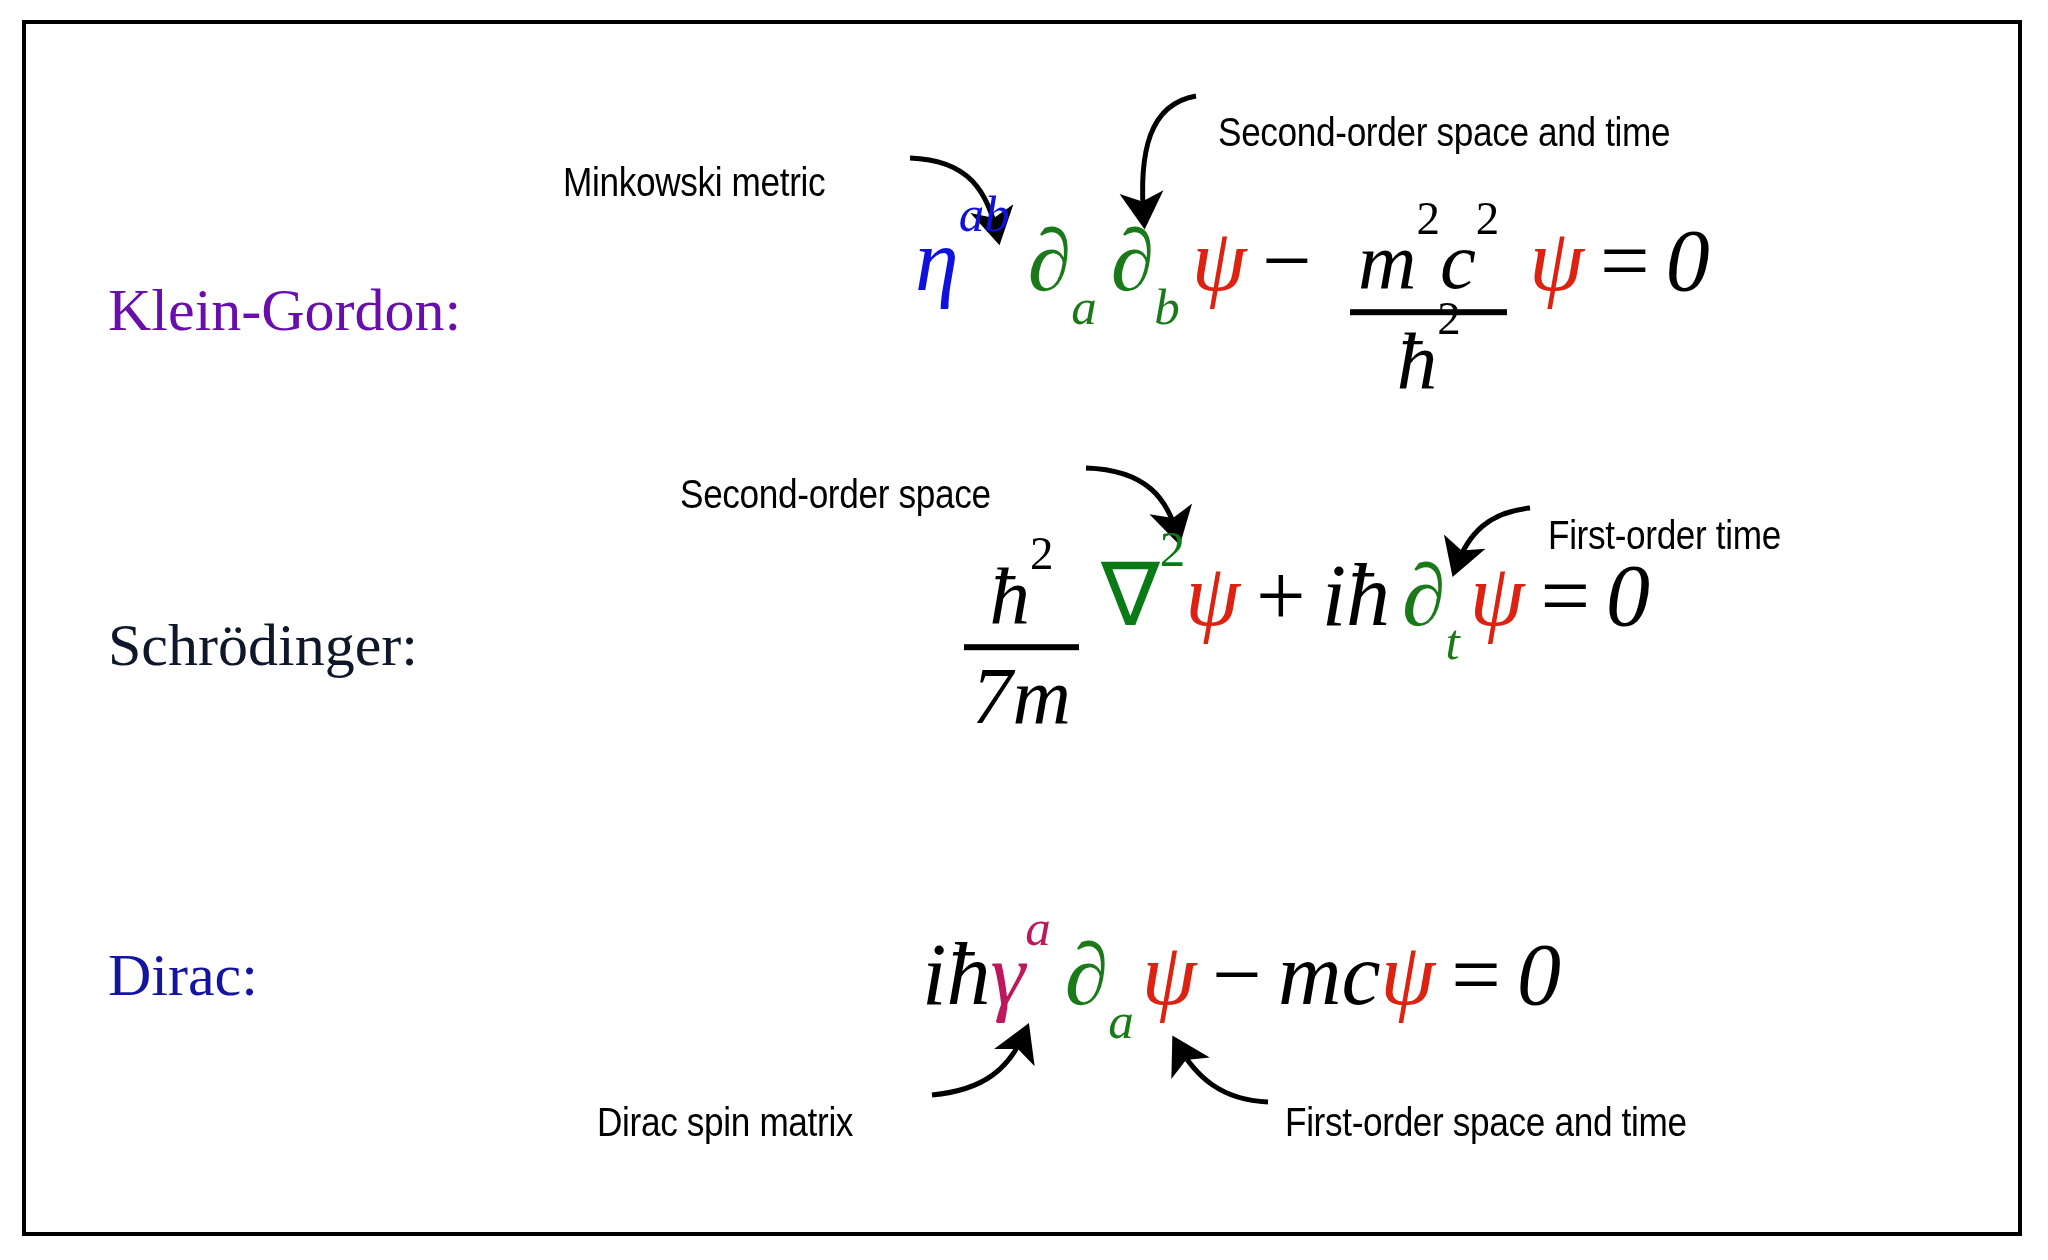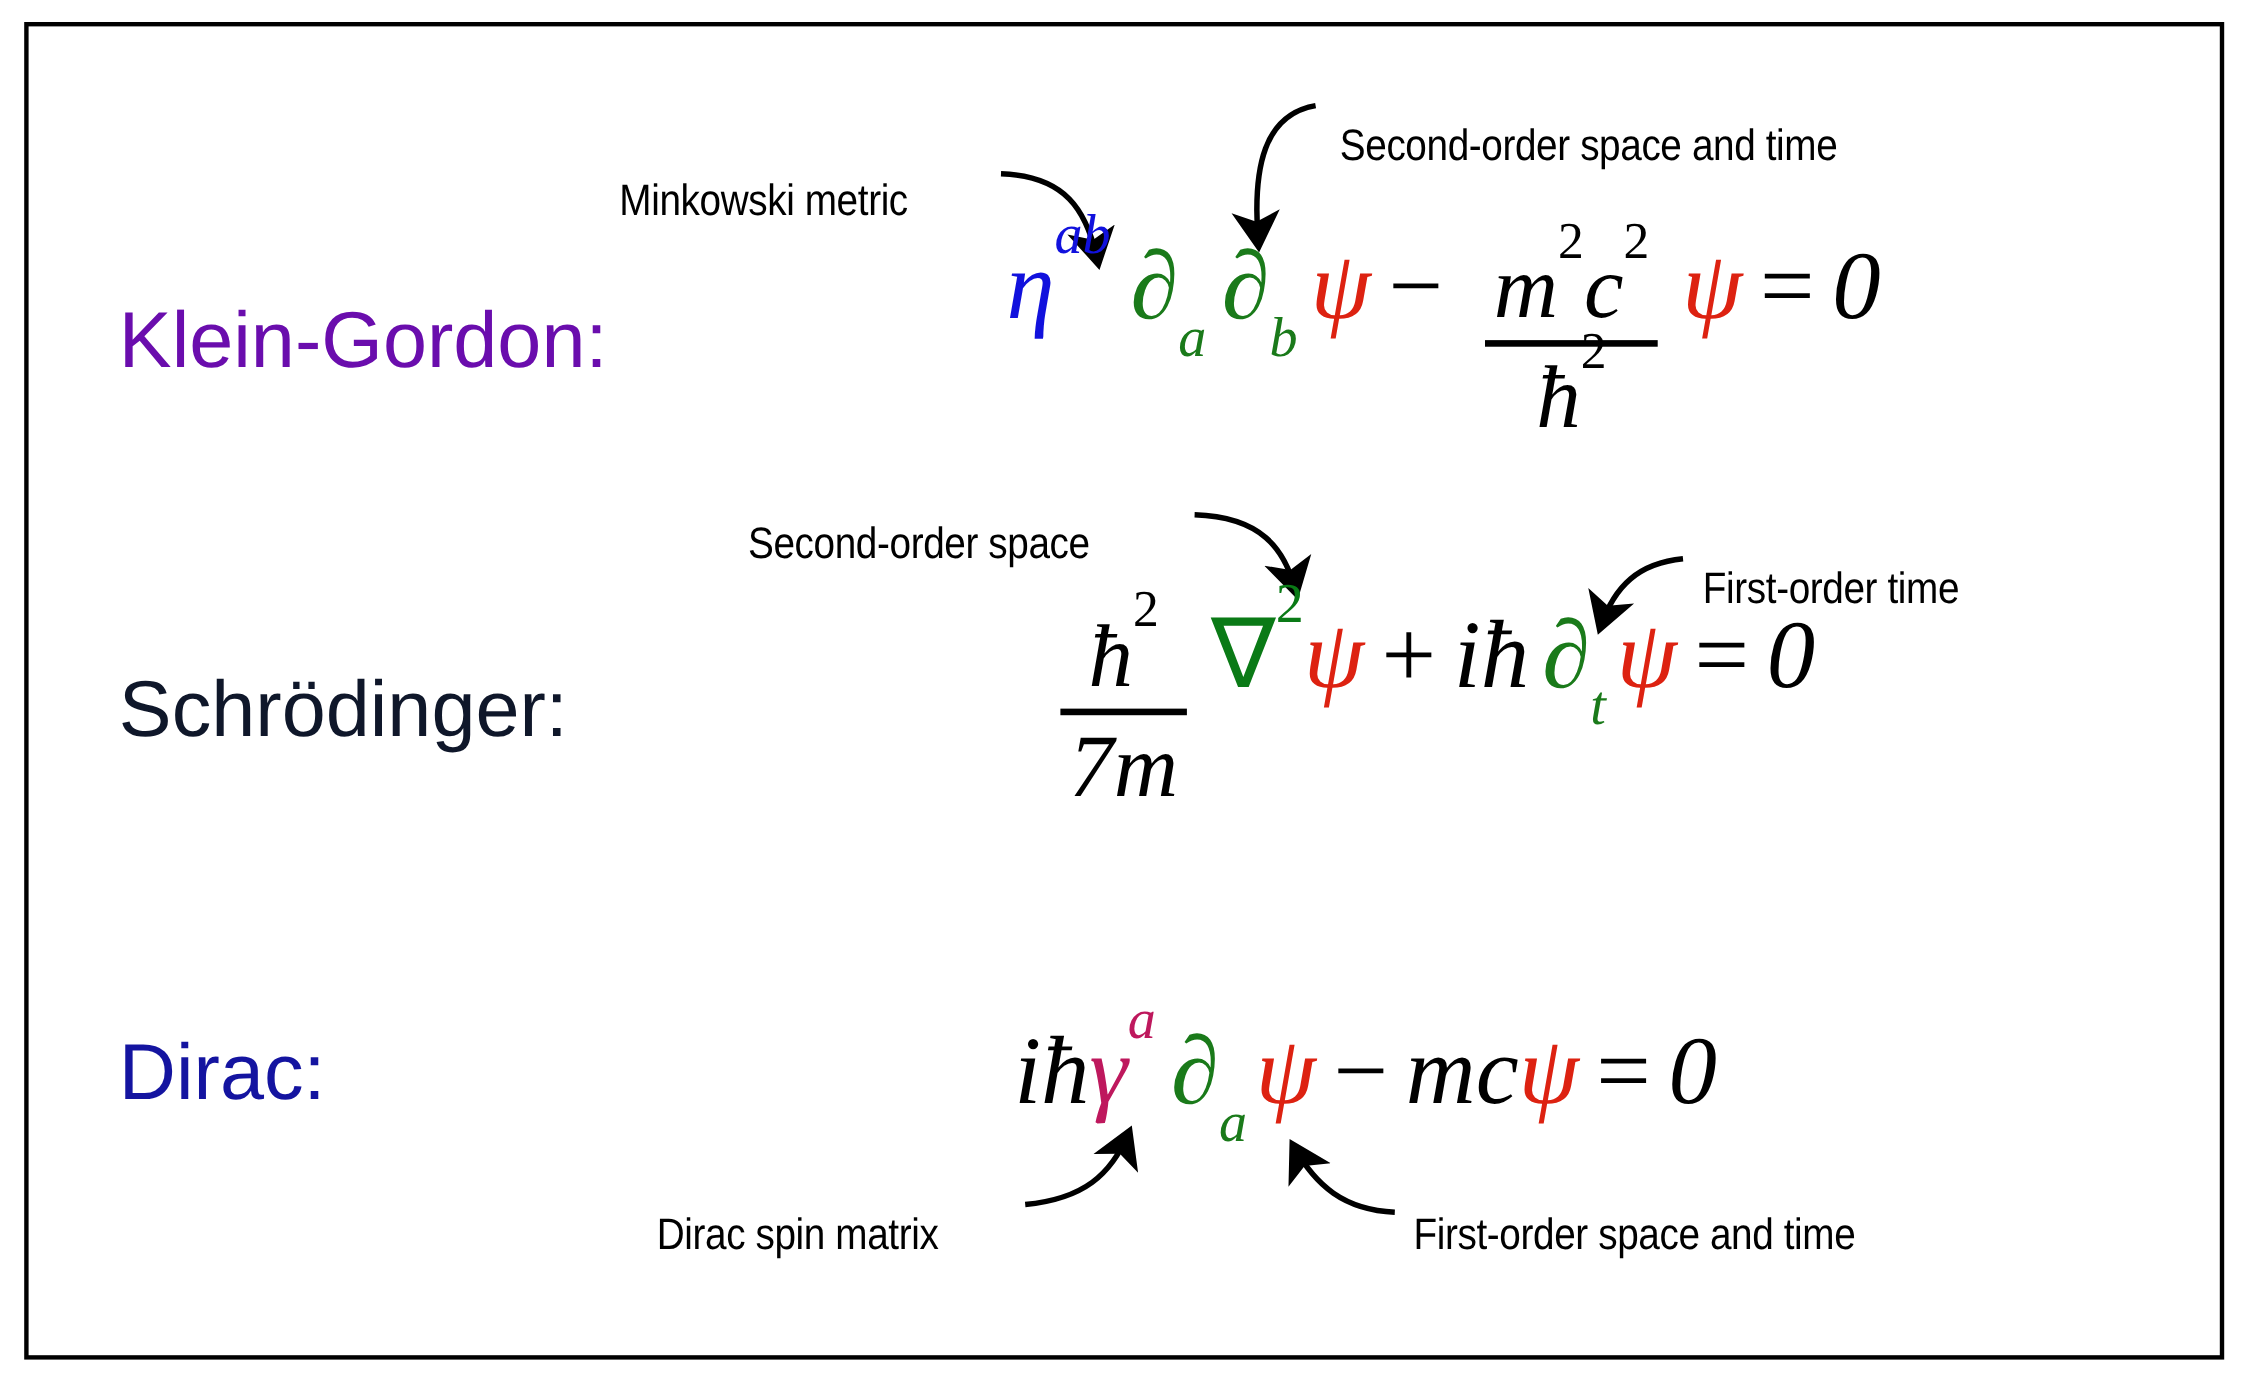--- a/index.html
+++ b/index.html
@@ -35,22 +35,22 @@
   
   .row {
     position: absolute;
     left: 0;
     width: 100%;
     height: 0;
   }
 
   .eq-name {
     position: absolute;
-    font-family: Liberation Sans, sans-serif;
-    font-size: 72px;
+    font-family: Liberation Serif, serif;
+    font-size: 60px;
     line-height: 1;
     white-space: nowrap;
     transform: translateY(-50%);
   }
 
   .eq-body {
     position: absolute;
     font-family: "Liberation Serif", serif;
     font-style: italic;
     font-size: 88px;

